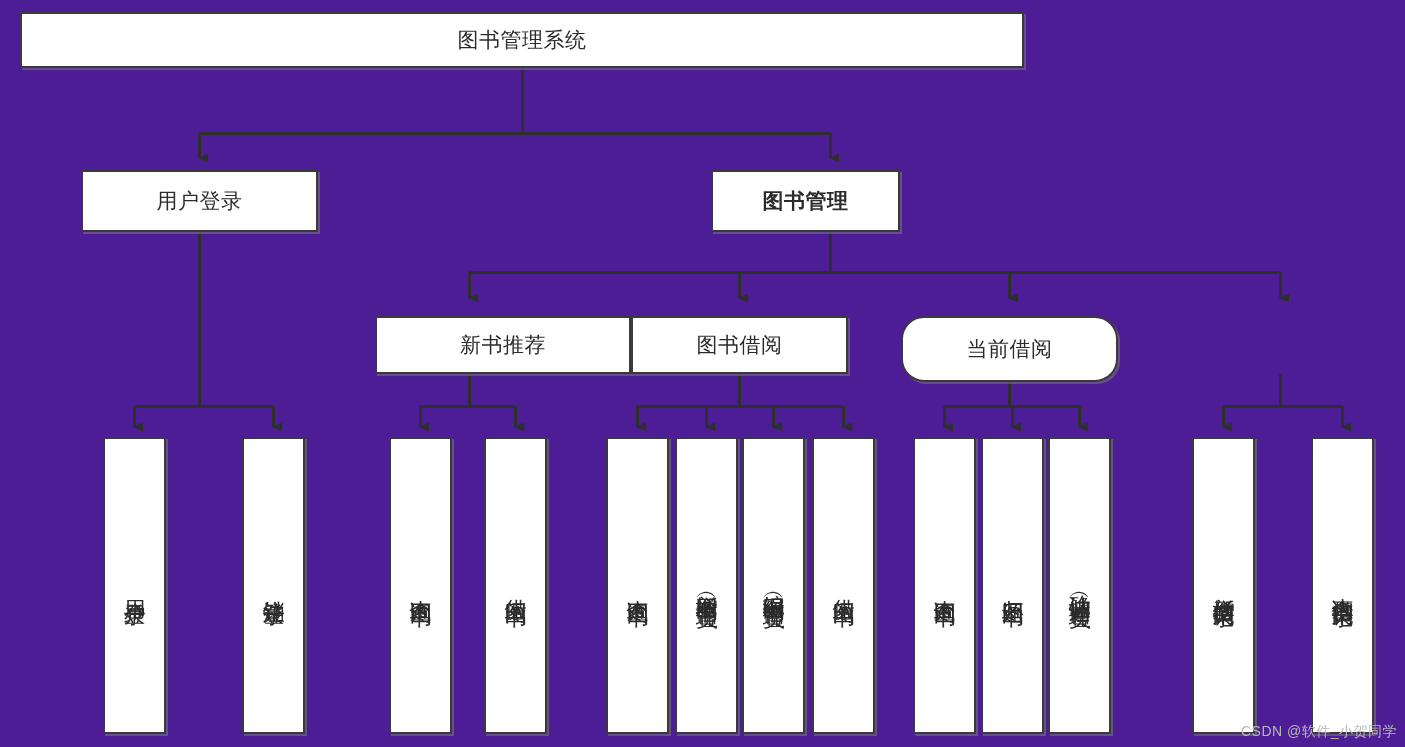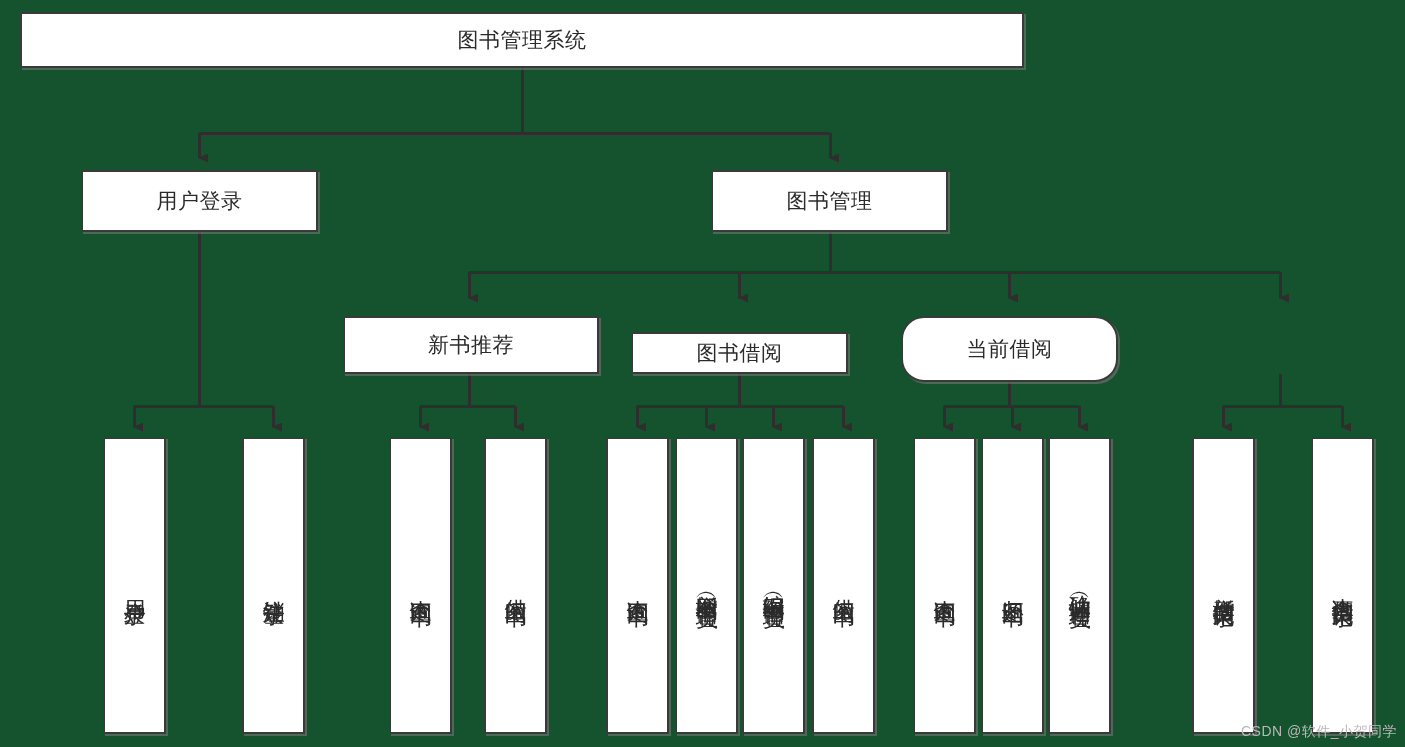--- a/index.html
+++ b/index.html
@@ -7,21 +7,21 @@
     padding: 0;
     background: #ffffff;
   }
   body {
     font-family: "Liberation Sans", "DejaVu Sans", sans-serif;
   }
   #diagram-root {
     position: relative;
     width: 1405px;
     height: 747px;
-    background: #14532d;
+    background: #4c1d95;
     overflow: hidden;
   }
   #diagram-svg {
     position: absolute;
     left: 0;
     top: 0;
     width: 1405px;
     height: 747px;
   }
   .node {
@@ -117,28 +117,28 @@
     </g>
   </svg>
 
   <div class="node" style="left:20px; top:12px; width:1004px; height:56px;">
     <span class="node-label">图书管理系统</span>
   </div>
 
   <div class="node" style="left:81px; top:170px; width:237px; height:62px;">
     <span class="node-label">用户登录</span>
   </div>
-  <div class="node" style="left:711px; top:170px; width:237px; height:62px;">
+  <div class="node" style="left:711px; top:170px; width:189px; height:62px;font-weight:bold;">
     <span class="node-label">图书管理</span>
   </div>
 
-  <div class="node" style="left:343px; top:316px; width:256px; height:58px;">
+  <div class="node" style="left:375px; top:316px; width:256px; height:58px;">
     <span class="node-label">新书推荐</span>
   </div>
-  <div class="node" style="left:631px; top:332px; width:217px; height:42px;">
+  <div class="node" style="left:631px; top:316px; width:217px; height:58px;">
     <span class="node-label">图书借阅</span>
   </div>
   <div class="node" style="left:901px; top:316px; width:217px; height:66px;border-radius:23px;">
     <span class="node-label">当前借阅</span>
   </div>
 
   <div class="node vertical" style="left:103px; top:437px; width:63px; height:297px;">
     <span class="node-label">用户登录</span>
   </div>
   <div class="node vertical" style="left:242px; top:437px; width:63px; height:297px;">

